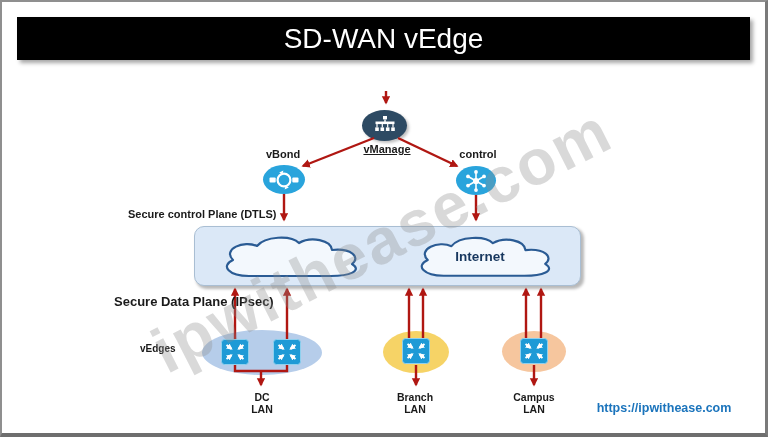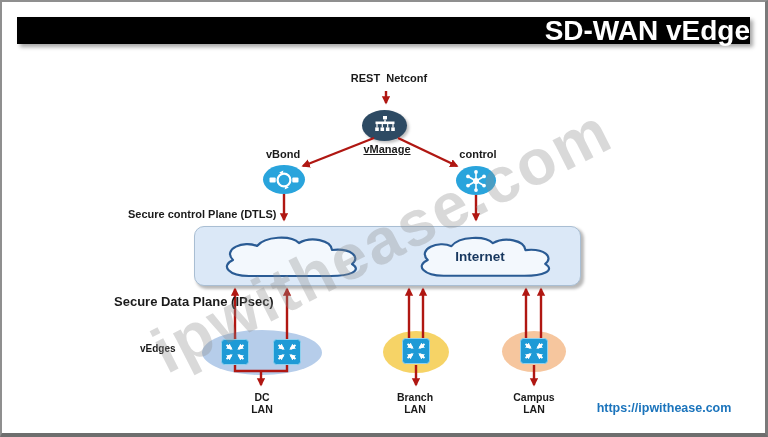--- a/index.html
+++ b/index.html
@@ -3,24 +3,24 @@
 <meta charset="utf-8">
 <style>
   html,body{margin:0;padding:0;background:#fff;}
   .frame{
     position:relative;width:768px;height:437px;box-sizing:border-box;
     background:#fff;overflow:hidden;
     border:2px solid #8f8f8f;border-right:3px solid #7a7a7a;border-bottom:4px solid #6e6e6e;
     font-family:"Liberation Sans", sans-serif;
   }
   .titlebar{
-    position:absolute;left:15px;top:15px;width:733px;height:27px;
+    position:absolute;left:15px;top:15px;width:733px;height:43px;
     background:var(--title-bar-bg,#000);color:var(--title-text,#fff);
-    display:flex;align-items:center;justify-content:flex-end;
-    font-size:28px;font-weight:bold;z-index:5;
+    display:flex;align-items:center;justify-content:center;
+    font-size:28px;font-weight:normal;z-index:5;
     box-shadow:3px 3px 4px rgba(0,0,0,0.35);
   }
   .label{position:absolute;color:#1a1a1a;font-weight:bold;z-index:36;}
   .lbl-rest{left:325px;top:70px;width:124px;text-align:center;font-size:11px;white-space:pre;}
   .lbl-vmanage{left:343px;top:141px;width:84px;text-align:center;font-size:11px;text-decoration:underline;}
   .lbl-vbond{left:239px;top:146px;width:84px;text-align:center;font-size:11px;}
   .lbl-vsmart{left:434px;top:146px;width:84px;text-align:center;font-size:11px;}
   .lbl-ctrl{left:126px;top:206px;width:154px;font-size:11px;}
   .lbl-data{left:112px;top:292px;width:160px;font-size:13px;}
   .lbl-vedges{left:138px;top:341px;width:60px;font-size:10px;}
@@ -83,21 +83,20 @@
       <marker id="wa" markerWidth="7" markerHeight="7" refX="4.6" refY="3" orient="auto" markerUnits="userSpaceOnUse">
         <path d="M0,0 L6,3 L0,6 Z" fill="#ffffff"></path>
       </marker>
     </defs>
   </svg>
 
   <div class="titlebar">
     <span>SD-WAN vEdge</span>
   </div>
 
-  <div class="label lbl-rest">REST  Netconf</div>
 
   <div class="node vmanage">
     <svg width="26" height="19" viewBox="0 0 26 19">
       <rect x="11" y="0" width="4" height="3.4" class="icon-white"></rect>
       <line x1="13" y1="3.4" x2="13" y2="6" stroke="#fff" stroke-width="1.4"></line>
       <line x1="3.5" y1="6.8" x2="22.5" y2="6.8" stroke="#fff" stroke-width="2.6"></line>
       <line x1="5" y1="8" x2="5" y2="11.4" stroke="#fff" stroke-width="1.2"></line>
       <line x1="10.3" y1="8" x2="10.3" y2="11.4" stroke="#fff" stroke-width="1.2"></line>
       <line x1="15.7" y1="8" x2="15.7" y2="11.4" stroke="#fff" stroke-width="1.2"></line>
       <line x1="21" y1="8" x2="21" y2="11.4" stroke="#fff" stroke-width="1.2"></line>

